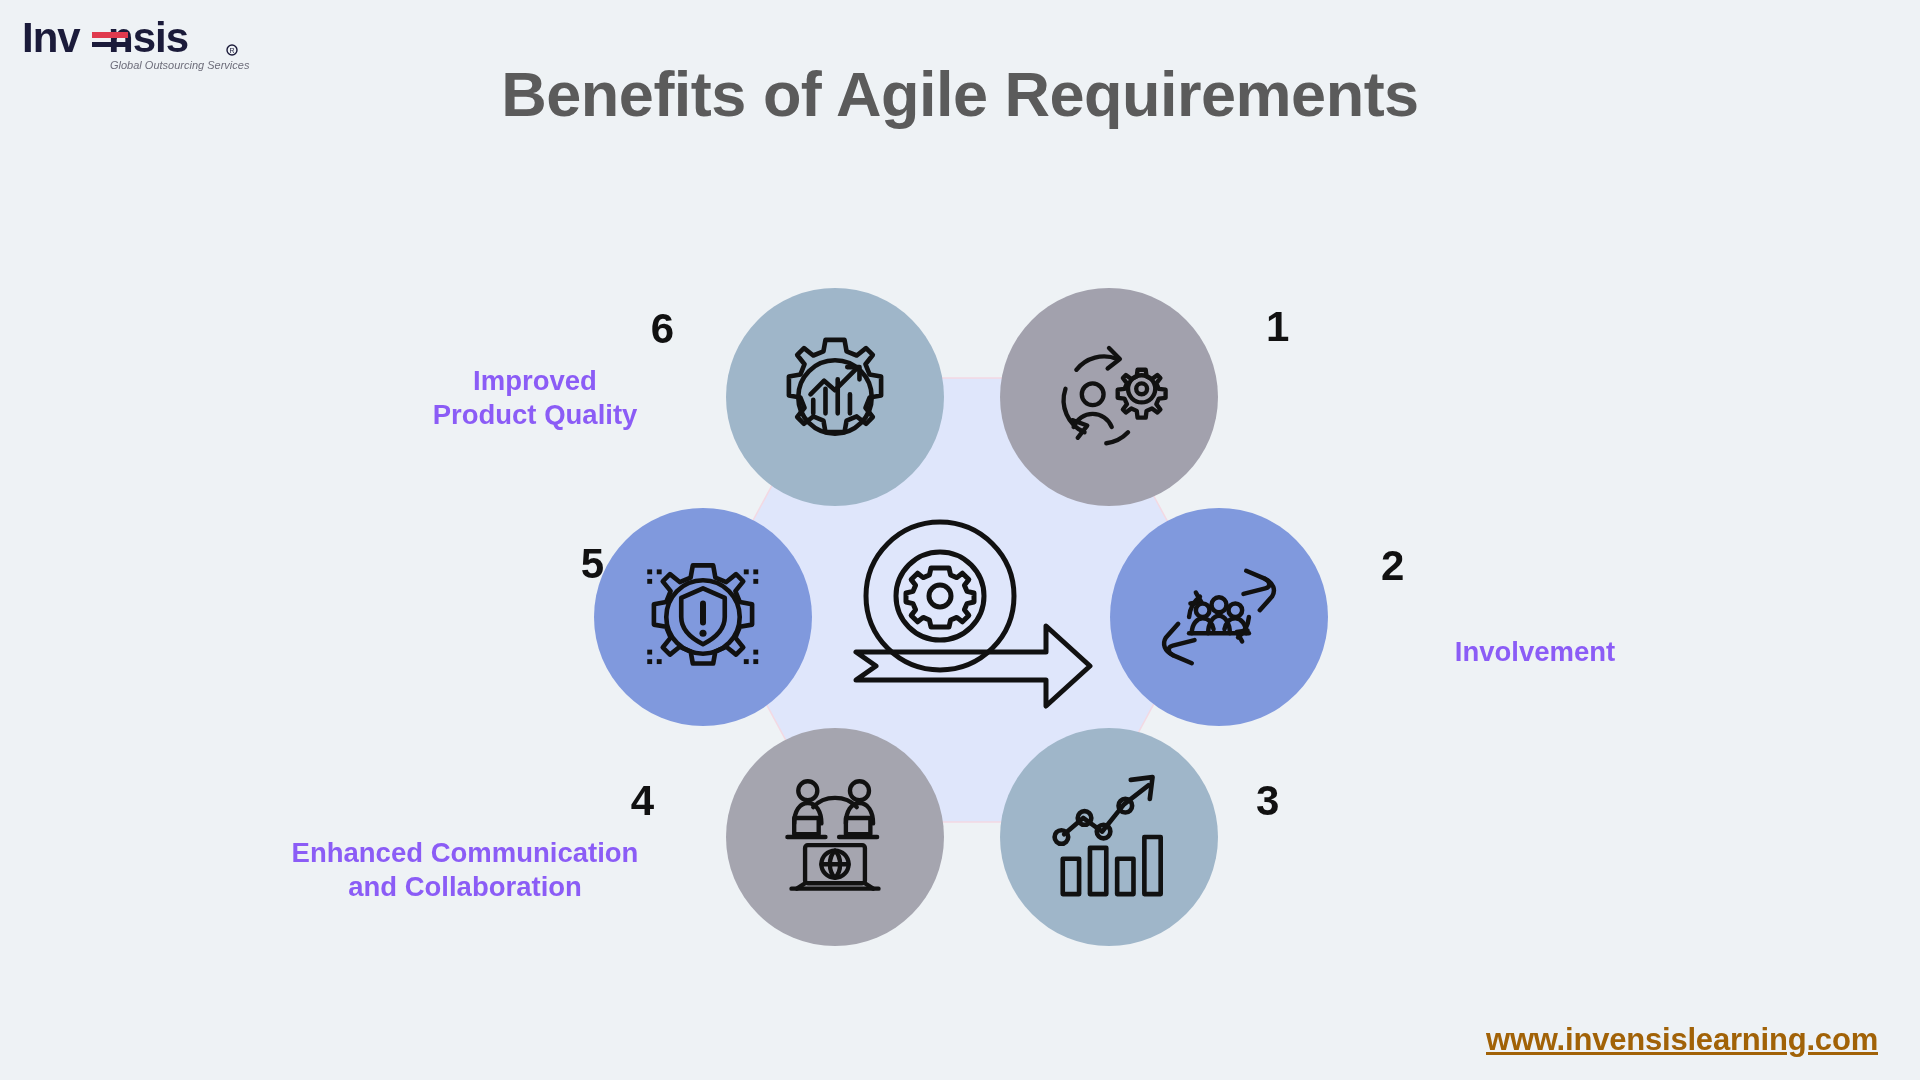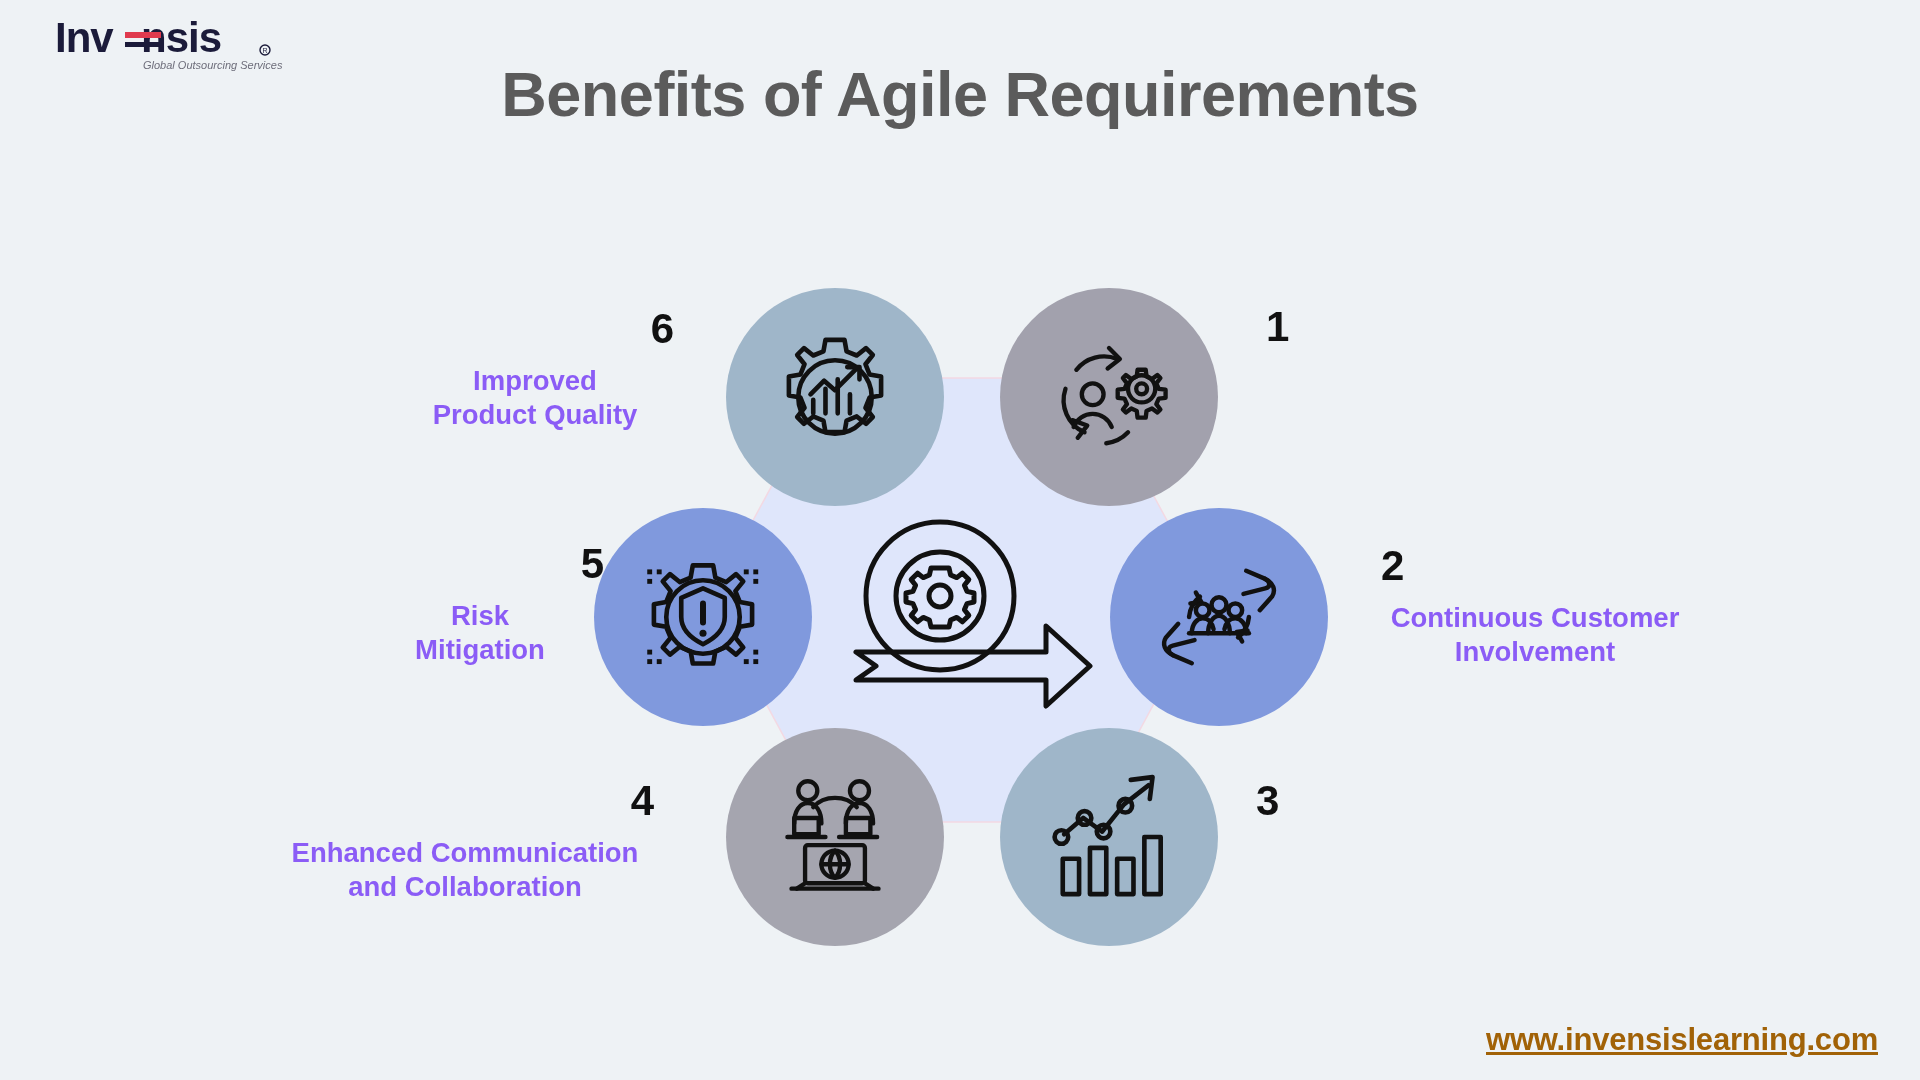--- a/index.html
+++ b/index.html
@@ -5,21 +5,21 @@
   * { margin:0; padding:0; box-sizing:border-box; }
   html, body { width:1920px; height:1080px; }
   body {
     background:#eef2f5;
     font-family:"Liberation Sans", sans-serif;
     position:relative;
     overflow:hidden;
   }
 
   
-  #logo { position:absolute; left:20px; top:8px; width:250px; height:70px;margin-left:33px; }
+  #logo { position:absolute; left:20px; top:8px; width:250px; height:70px; }
 
   
   #title {
     position:absolute; left:0; right:0; top:58px;
     text-align:center;
     font-size:63px; font-weight:bold; color:#5b5b5b;
     letter-spacing:-0.5px;
   }
 
   
@@ -236,40 +236,37 @@
 
 </div>
 
 <div class="label right" id="label-1">
   <div class="num">1</div>
 </div>
 
 <div class="label right" id="label-2">
   <div class="num">2</div>
   <div class="txt">
-    <span>Continuous Customer</span><br><span>Involvement</span>
+    <br><span>Involvement</span>
   </div>
 </div>
 
 <div class="label right" id="label-3">
   <div class="num">3</div>
 </div>
 
 <div class="label left" id="label-4">
   <div class="num">4</div>
   <div class="txt">
     <span>Enhanced Communication</span><br><span>and Collaboration</span>
   </div>
 </div>
 
 <div class="label left" id="label-5">
   <div class="num">5</div>
-  <div class="txt">
-    <span>Risk</span><br><span>Mitigation</span>
-  </div>
 </div>
 
 <div class="label left" id="label-6">
   <div class="num">6</div>
   <div class="txt">
     <span>Improved</span><br><span>Product Quality</span>
   </div>
 </div>
 
 <a id="footer" href="#">www.invensislearning.com</a>

